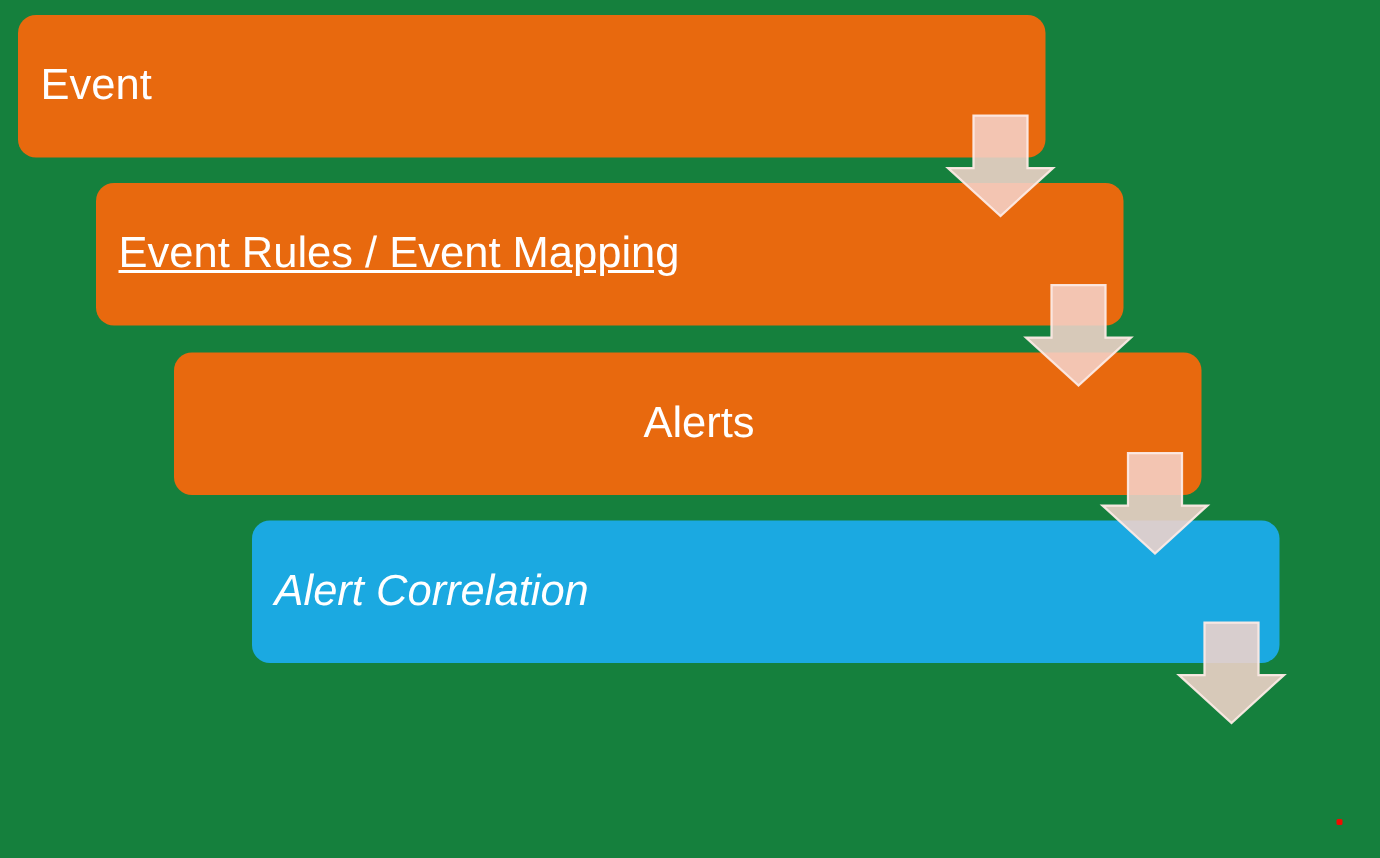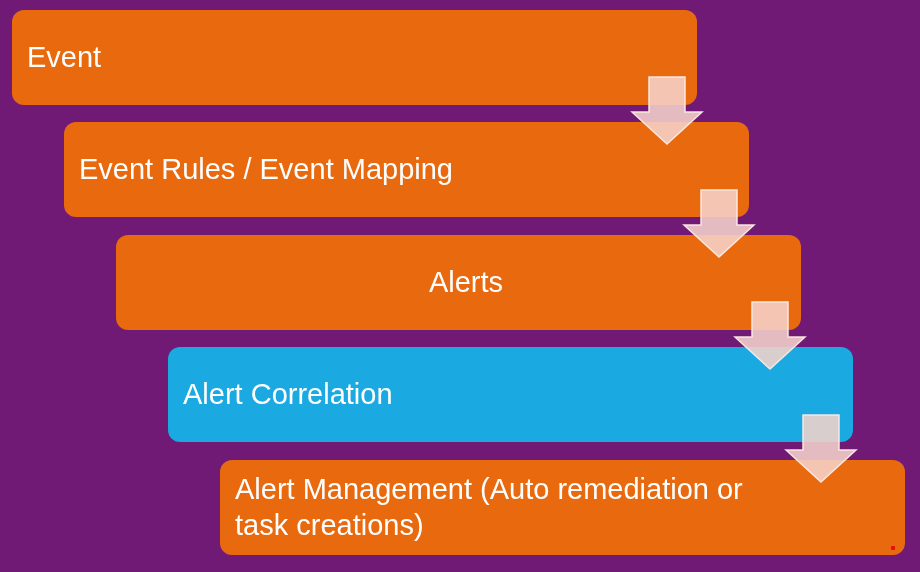--- a/index.html
+++ b/index.html
@@ -4,38 +4,38 @@
 <style>
   * { margin: 0; padding: 0; box-sizing: border-box; }
   html, body {
     width: 920px; height: 572px;
     background: #ffffff;
     font-family: "Liberation Sans", sans-serif;
   }
   .canvas {
     position: relative;
     width: 920px; height: 572px;
-    background: #701a75;
+    background: #15803d;
     overflow: hidden;
   }
   .step {
     position: absolute;
     width: 685px; height: 95px;
     border-radius: 12px;
     display: flex;
     align-items: center;
     padding-left: 15px;
     color: #ffffff;
     font-size: 29px;
     line-height: 1.24;
   }
   .step--orange { background: #E8690E; }
-  .step--blue   { background: #1BA9E1; }
+  .step--blue   { background: #1BA9E1; font-style: italic; }
   .step--0 { left: 12px;  top: 10px;  }
-  .step--1 { left: 64px;  top: 122px; }
+  .step--1 { left: 64px;  top: 122px; text-decoration: underline; }
   .step--2 { left: 116px; top: 235px; justify-content: center; }
   .step--3 { left: 168px; top: 347px; }
   .step--4 { left: 220px; top: 460px; }
   .step--4 .step-label { max-width: 545px; }
   .arrow {
     position: absolute;
     width: 70px; height: 67px;
     overflow: visible;
   }
   .arrow polygon {
@@ -69,23 +69,20 @@
   </div>
 
   <div class="step step--orange step--2">
     <span class="step-label">Alerts</span>
   </div>
 
   <div class="step step--blue step--3">
     <span class="step-label">Alert Correlation</span>
   </div>
 
-  <div class="step step--orange step--4">
-    <span class="step-label">Alert Management (Auto remediation or task creations)</span>
-  </div>
 
   <svg class="arrow arrow--0" viewBox="0 0 70 67" aria-hidden="true">
     <polygon points="17,0 53,0 53,35 70,35 35,67 0,35 17,35"></polygon>
   </svg>
   <svg class="arrow arrow--1" viewBox="0 0 70 67" aria-hidden="true">
     <polygon points="17,0 53,0 53,35 70,35 35,67 0,35 17,35"></polygon>
   </svg>
   <svg class="arrow arrow--2" viewBox="0 0 70 67" aria-hidden="true">
     <polygon points="17,0 53,0 53,35 70,35 35,67 0,35 17,35"></polygon>
   </svg>

